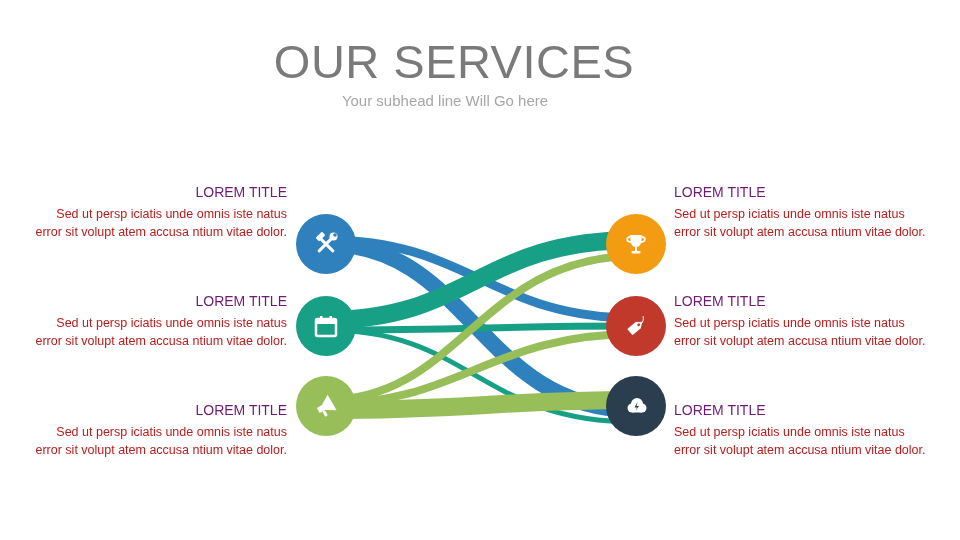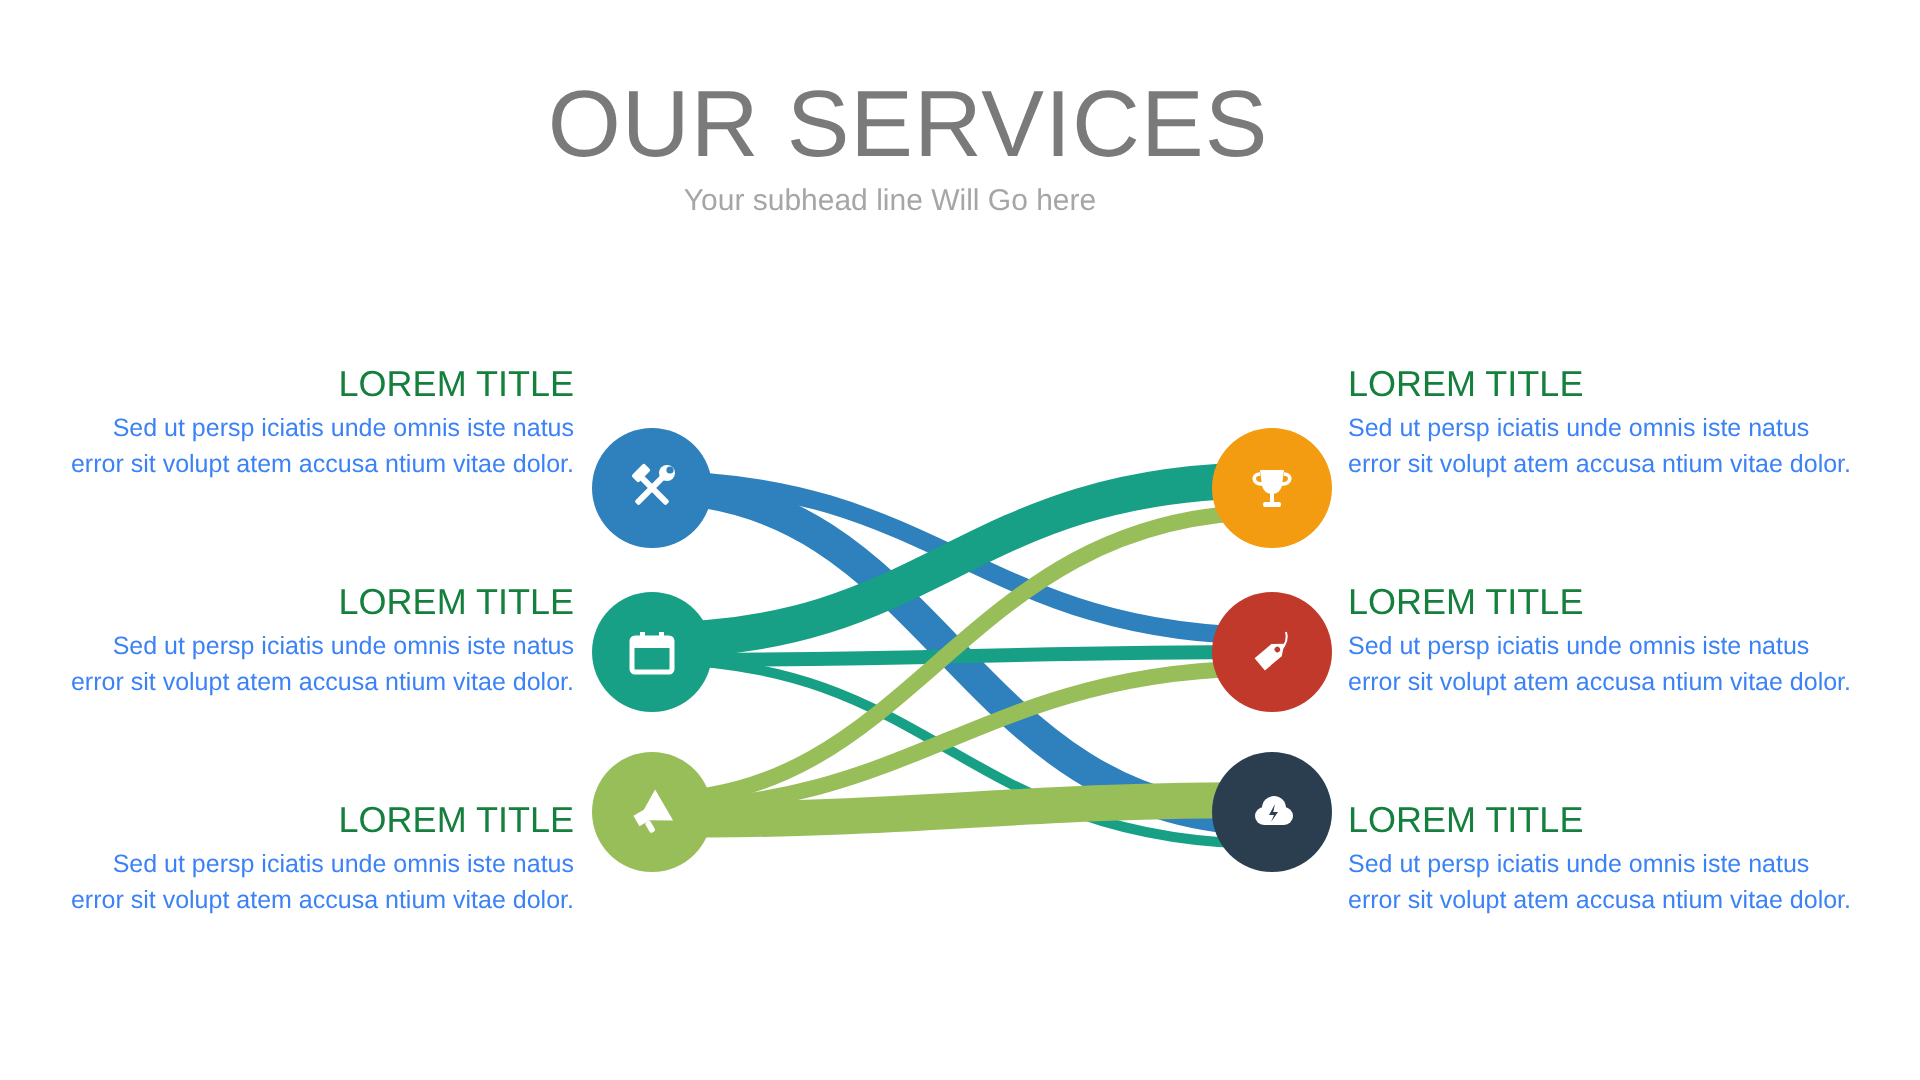--- a/index.html
+++ b/index.html
@@ -5,22 +5,22 @@
   html, body { margin: 0; padding: 0; background: #ffffff; }
   body { width: 960px; height: 540px; position: relative; overflow: hidden; font-family: "Liberation Sans", sans-serif; }
   .title { position: absolute; left: 0; width: 908px; top: 34px; text-align: center; font-size: 47px; color: #7a7a7a; letter-spacing: 0.5px; line-height: 56px; }
   .subtitle { position: absolute; left: 0; width: 890px; top: 91px; text-align: center; font-size: 15px; color: #a6a6a6; line-height: 20px; }
   .flows { position: absolute; left: 0; top: 0; width: 960px; height: 540px; }
   .node { position: absolute; width: 60px; height: 60px; border-radius: 50%; display: flex; align-items: center; justify-content: center; }
   .node svg { width: 30px; height: 30px; }
   .text-block { position: absolute; width: 260px; }
   .text-block.left { text-align: right; }
   .text-block.right { text-align: left; }
-  .item-title { font-size: 18px; color: #15803d; line-height: 22px; margin-bottom: 3px; }
-  .item-desc { font-size: 12.5px; color: #3b82f6; line-height: 17.5px; }
+  .item-title { font-size: 14px; color: #701a75; line-height: 22px; margin-bottom: 3px; }
+  .item-desc { font-size: 12.5px; color: #b91c1c; line-height: 17.5px; }
 </style>
 </head>
 <body>
 
 <div class="title">OUR SERVICES</div>
 <div class="subtitle">Your subhead line Will Go here</div>
 
 <svg class="flows" viewBox="0 0 960 540" xmlns="http://www.w3.org/2000/svg">
 
   <path d="M326 244 C 470 244, 480 410, 636 410" fill="none" stroke="#2e81bd" stroke-width="16"></path>

